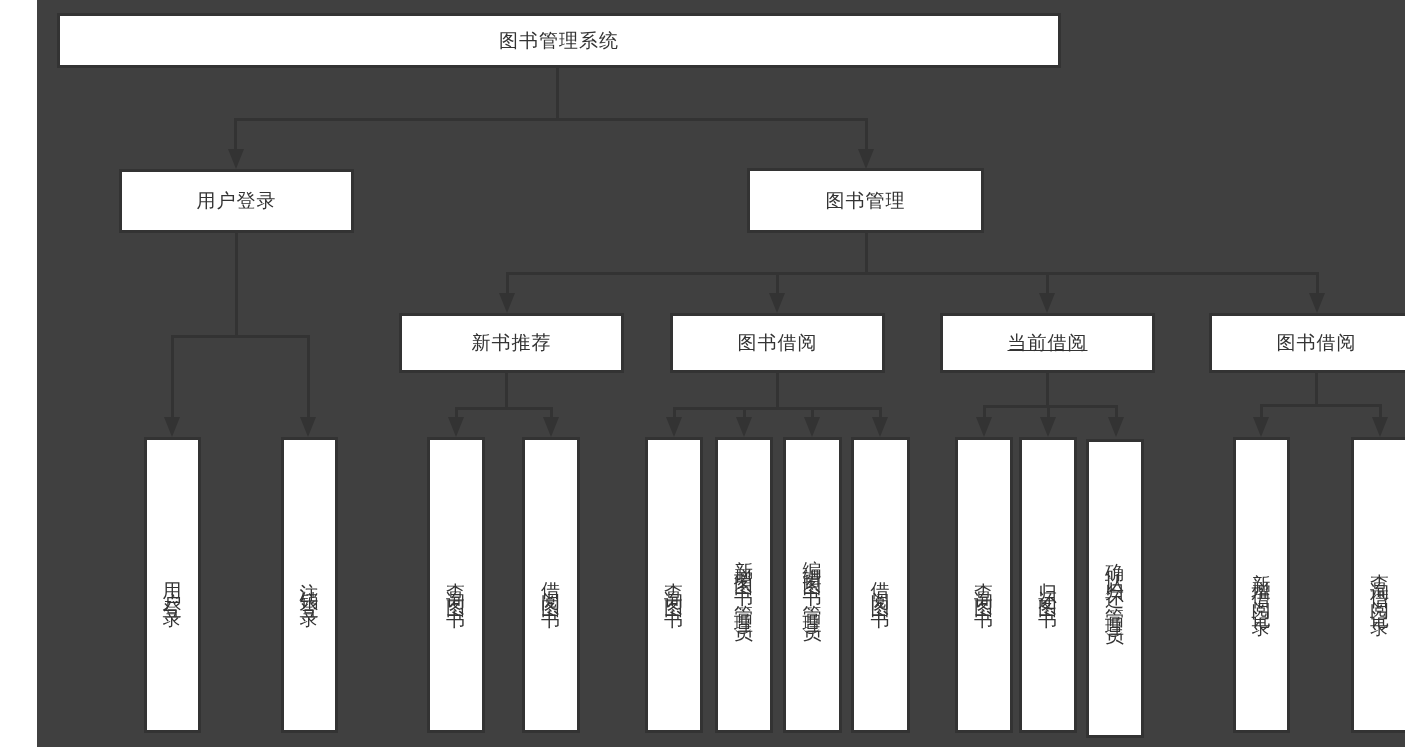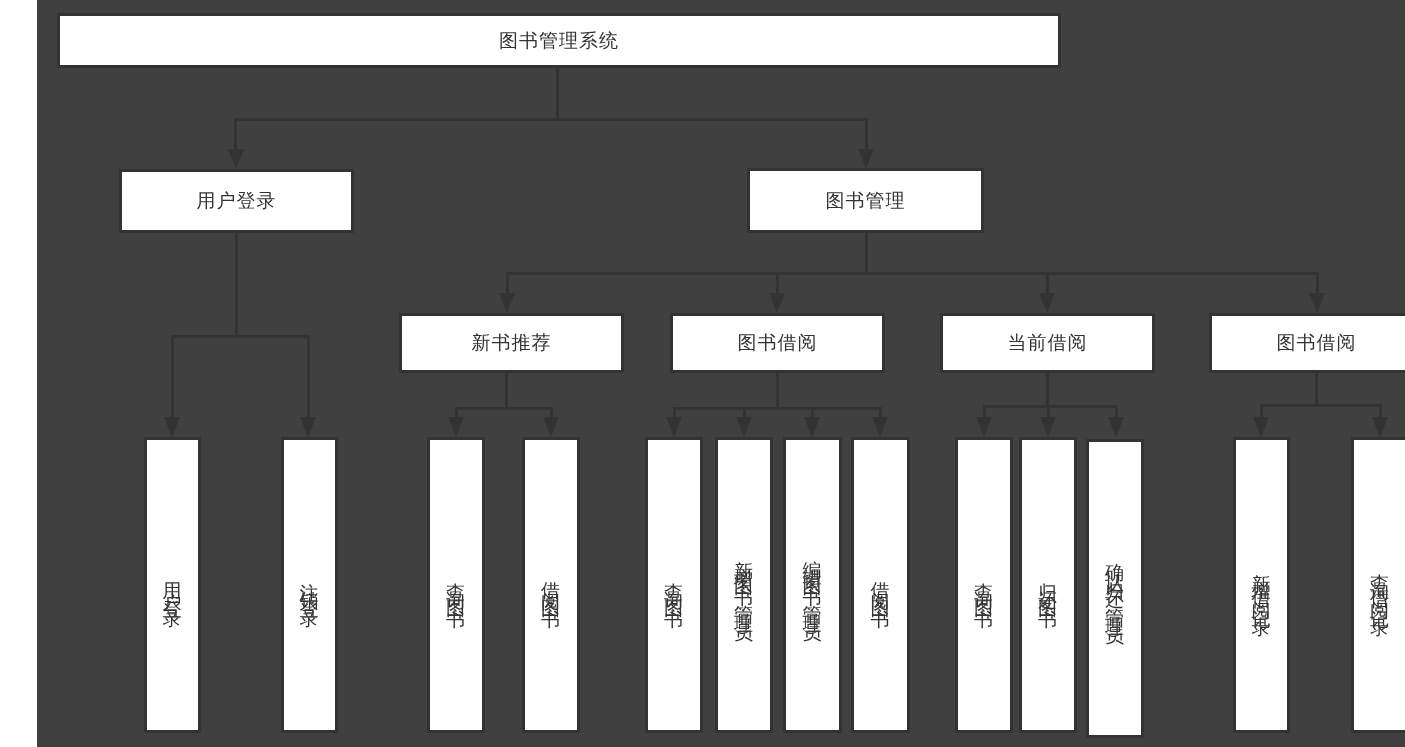--- a/index.html
+++ b/index.html
@@ -104,21 +104,21 @@
   <div class="arrow" style="left:462px;top:293px;"></div>
   <div class="vline" style="left:739px;top:272px;height:23px;"></div>
   <div class="arrow" style="left:732px;top:293px;"></div>
   <div class="vline" style="left:1009px;top:272px;height:23px;"></div>
   <div class="arrow" style="left:1002px;top:293px;"></div>
   <div class="vline" style="left:1279px;top:272px;height:23px;"></div>
   <div class="arrow" style="left:1272px;top:293px;"></div>
 
   <div class="box" style="left:362px;top:313px;width:225px;height:60px;">新书推荐</div>
   <div class="box" style="left:633px;top:313px;width:215px;height:60px;">图书借阅</div>
-  <div class="box" style="left:903px;top:313px;width:215px;height:60px;">当前借阅</div>
+  <div class="box" style="left:903px;top:313px;width:215px;height:60px;text-decoration:underline;">当前借阅</div>
   <div class="box" style="left:1172px;top:313px;width:215px;height:60px;">图书借阅</div>
 
   <div class="vline" style="left:468px;top:373px;height:36px;"></div>
   <div class="hline" style="left:418px;top:407px;width:98px;"></div>
   <div class="vline" style="left:418px;top:407px;height:12px;"></div>
   <div class="arrow" style="left:411px;top:417px;"></div>
   <div class="vline" style="left:513px;top:407px;height:12px;"></div>
   <div class="arrow" style="left:506px;top:417px;"></div>
 
   <div class="vline" style="left:739px;top:373px;height:36px;"></div>

